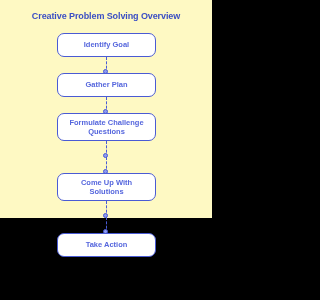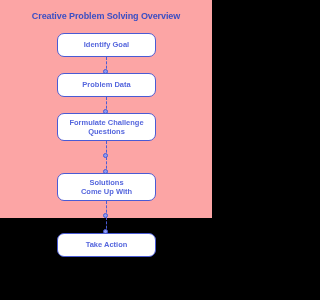--- a/index.html
+++ b/index.html
@@ -11,21 +11,21 @@
     width: 212px;
     height: 300px;
     overflow: hidden;
     font-family: "Liberation Sans", sans-serif;
     position: relative;
   }
   #canvas {
     position: relative;
     width: 212px;
     height: 218px;
-    background: #fca5a5;
+    background: #fef9c3;
   }
   #chart-title {
     position: absolute;
     top: 10px;
     left: 0;
     width: 212px;
     text-align: center;
     color: #3b4fc4;
     font-size: 9px;
     font-weight: bold;
@@ -101,21 +101,21 @@
         <span class="node-label">Identify Goal</span>
       </div>
     </div>
     <div class="connector">
       <div class="connector-line"></div>
       <div class="connector-dot"></div>
     </div>
 
     <div class="flow-step">
       <div class="node-box one-line">
-        <span class="node-label">Problem Data</span>
+        <span class="node-label">Gather Plan</span>
       </div>
     </div>
     <div class="connector">
       <div class="connector-line"></div>
       <div class="connector-dot"></div>
     </div>
 
     <div class="flow-step">
       <div class="node-box two-line">
         <span>
@@ -130,22 +130,22 @@
     </div>
 
     <div class="connector">
       <div class="connector-line"></div>
       <div class="connector-dot"></div>
     </div>
 
     <div class="flow-step">
       <div class="node-box two-line">
         <span>
+          <span class="node-label">Come Up With</span>
           <span class="node-label">Solutions</span>
-          <span class="node-label">Come Up With</span>
         </span>
       </div>
     </div>
     <div class="connector">
       <div class="connector-line"></div>
       <div class="connector-dot"></div>
     </div>
 
     <div class="connector">
       <div class="connector-line"></div>

